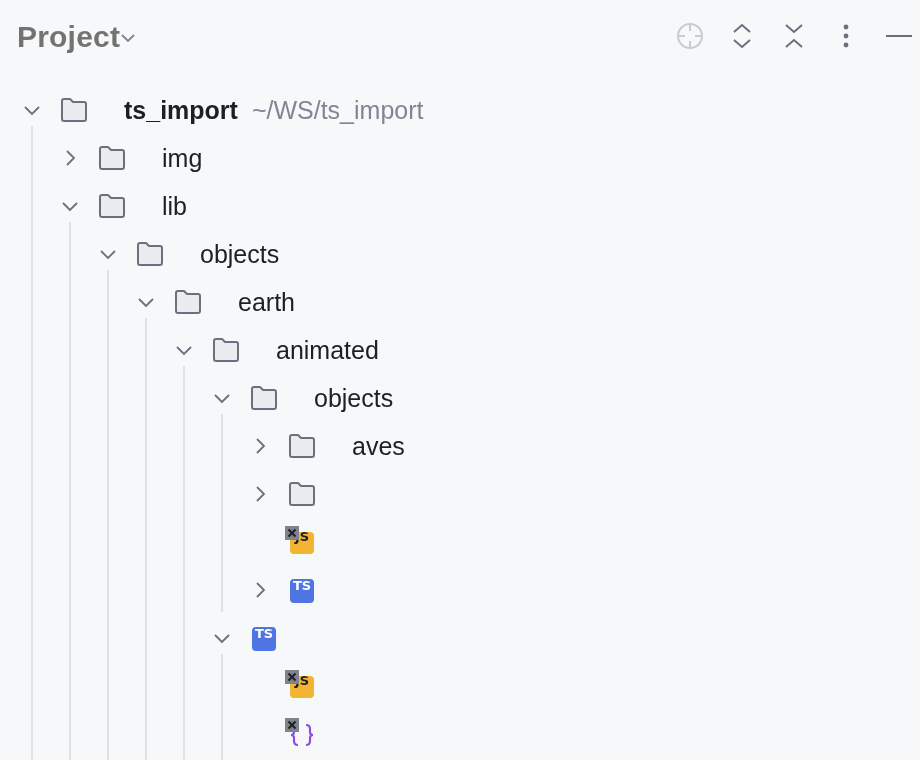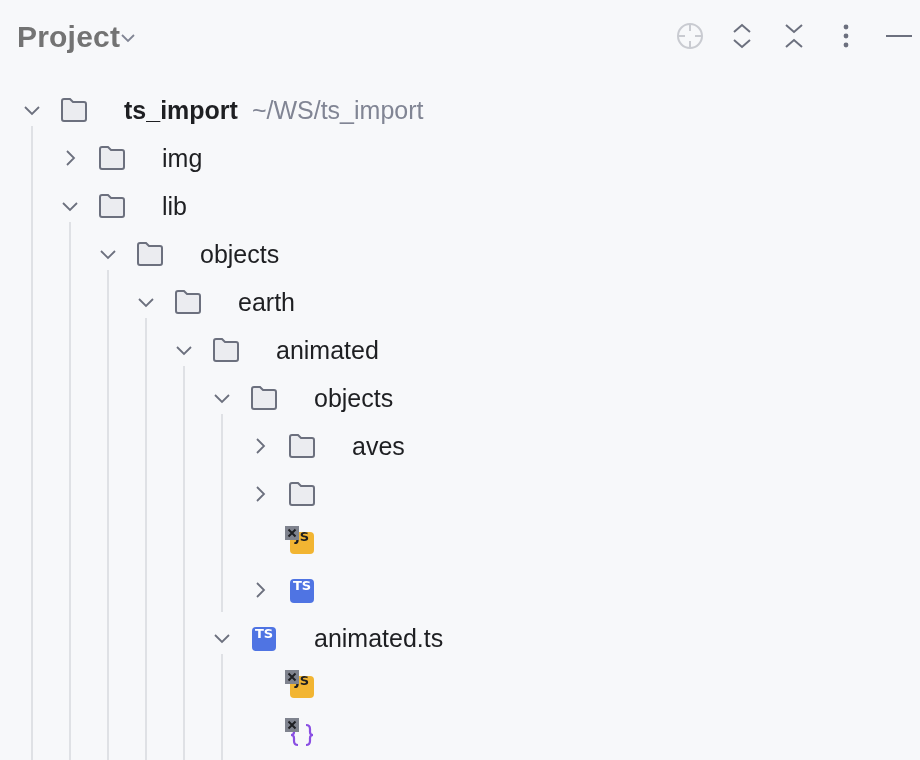--- a/index.html
+++ b/index.html
@@ -184,21 +184,20 @@
         <path d="M7 3 L14 10 L7 17" fill="none" stroke="#6c707e" stroke-width="1.8"></path>
       </svg>
     <div class="badge" style="left:290px; top:13px; width:24px; height:24px; background:#4f74e3; color:#ffffff;">TS</div>
   </div>
 
   <div class="row" style="top:528px;">
     <svg class="arrow" style="left:212px;" viewBox="0 0 20 20">
         <path d="M3 7 L10 14 L17 7" fill="none" stroke="#6c707e" stroke-width="1.8"></path>
       </svg>
     <div class="badge" style="left:252px; top:13px; width:24px; height:24px; background:#4f74e3; color:#ffffff;">TS</div>
-    <div class="label" style="left:286px;">animated.ts</div>
   </div>
 
   <div class="row" style="top:576px;">
     <div class="badge" style="left:290px; top:14px; width:24px; height:22px; background:#f2b532; color:#1e1f22;">JS</div>
     <svg style="position:absolute; left:285px; top:8px;" width="14" height="14" viewBox="0 0 14 14">
         <rect x="0" y="0" width="14" height="14" fill="#7f838e"></rect>
         <path d="M3.5 3.5 L10.5 10.5 M10.5 3.5 L3.5 10.5" stroke="#1e1f22" stroke-width="2"></path>
       </svg>
   </div>
 

